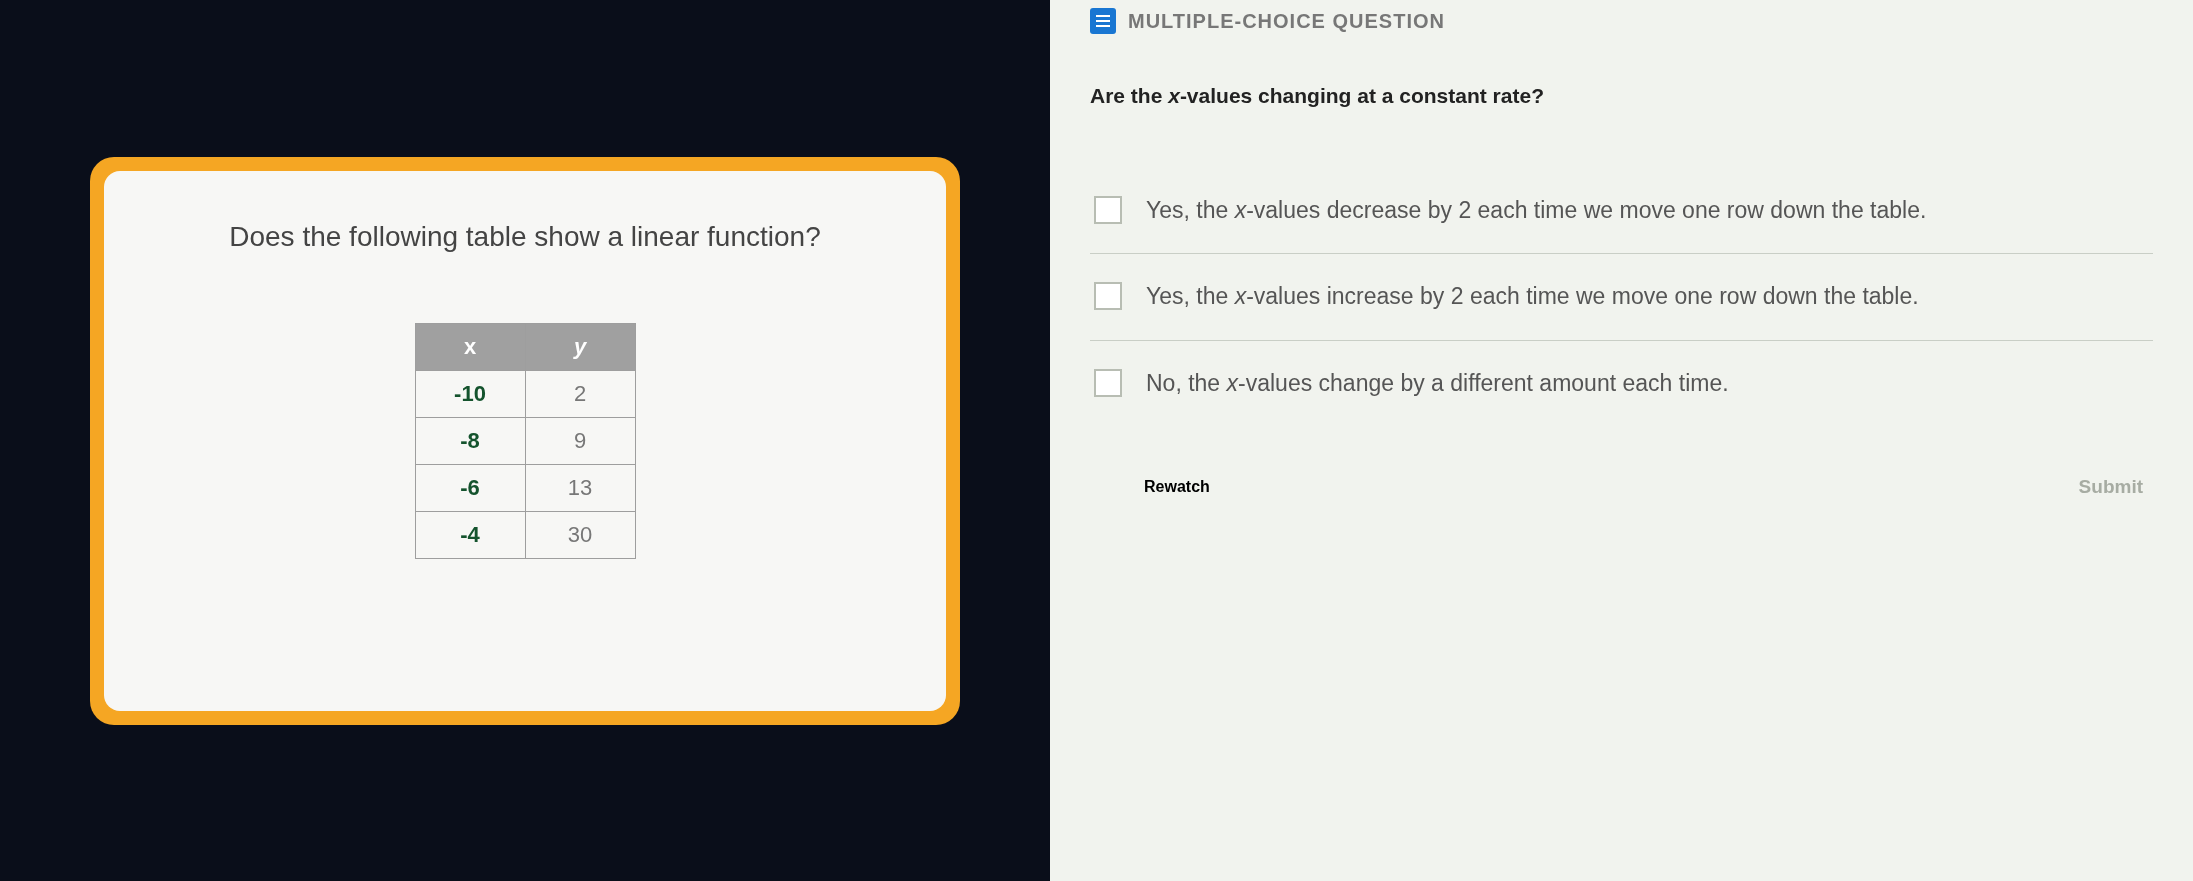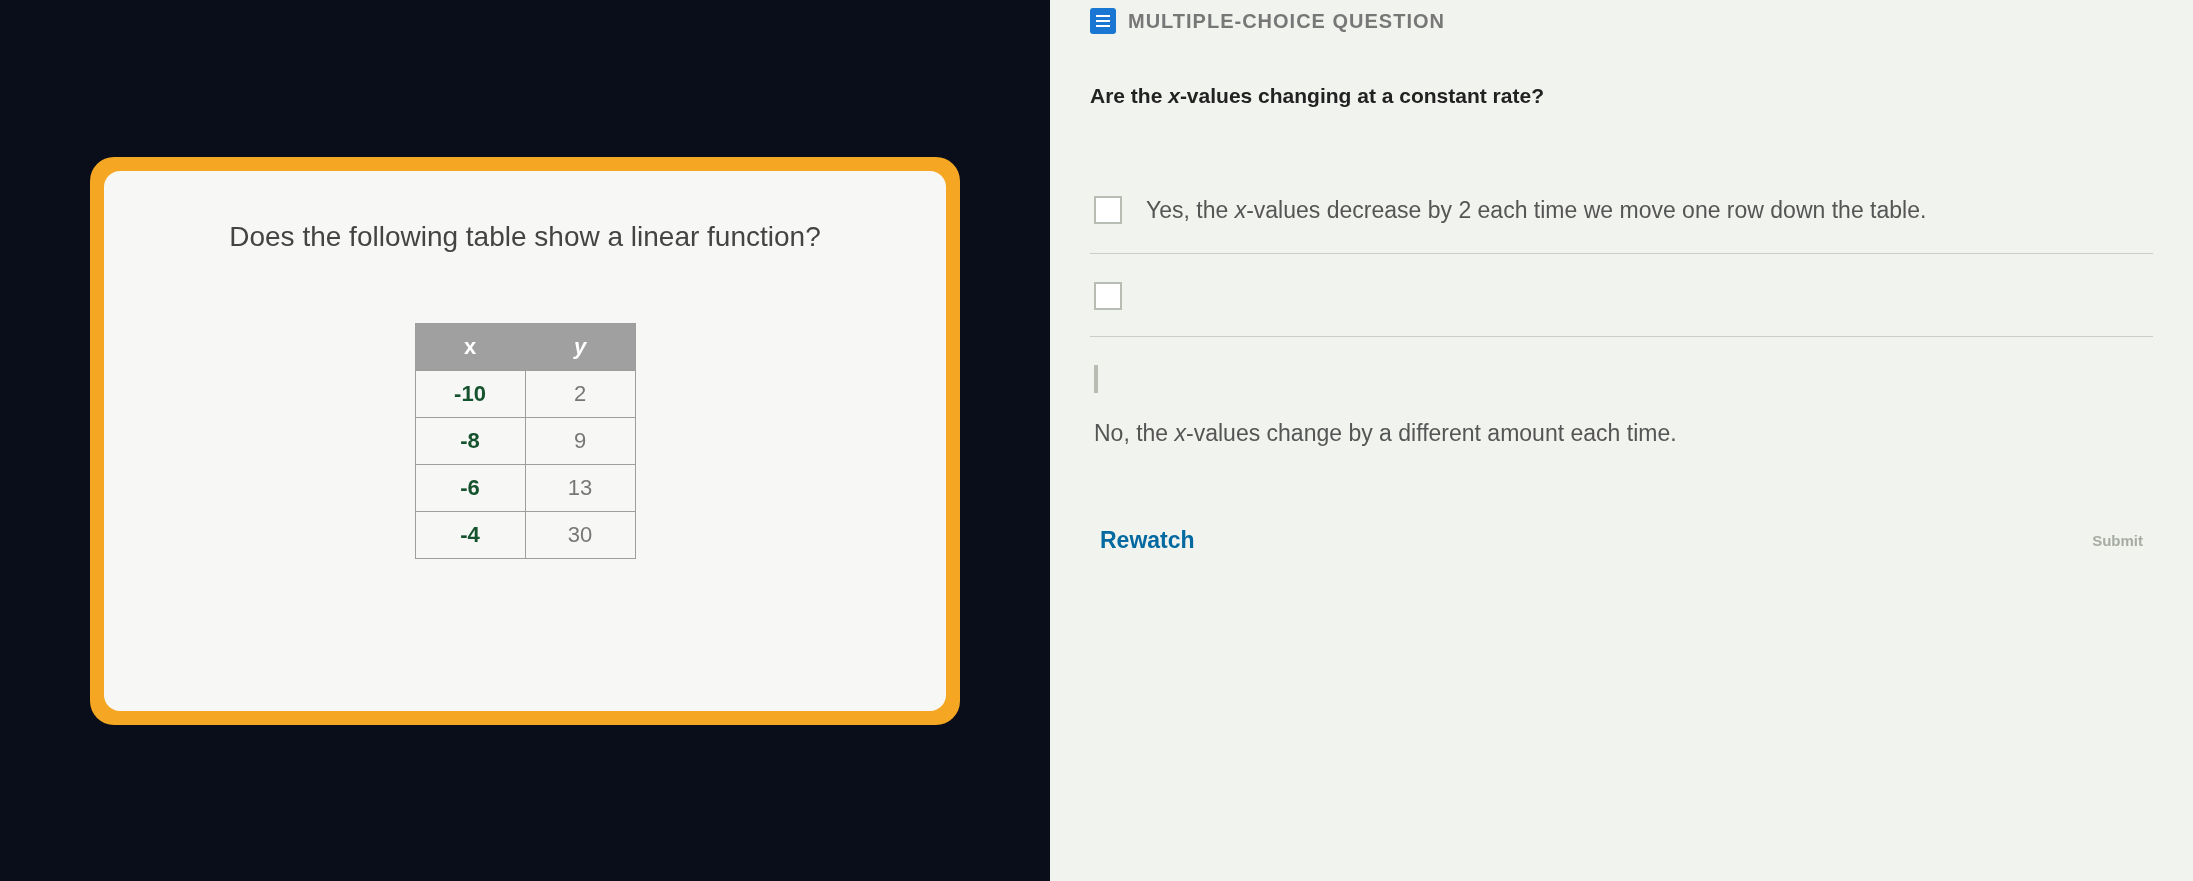--- a/index.html
+++ b/index.html
@@ -21,27 +21,27 @@
   
   .right-pane { flex: 1; background: #f1f3ee; height: 100%; padding: 8px 40px 40px 40px; display:flex; flex-direction:column; }
   .mc-header { display:flex; align-items:center; gap: 12px; padding: 0 0 20px 0; }
   .mc-header-icon { width: 26px; height: 26px; background:#1976d2; border-radius:3px; display:flex; flex-direction:column; justify-content:center; align-items:center; gap:3px; padding:5px; }
   .mc-header-icon span{ display:block; height:2px; width:14px; background:#fff; }
   .mc-header-text { font-size: 20px; letter-spacing: 1px; color: #777; font-weight: 700; }
   .question-text { font-size: 21px; color: #222; font-weight: 600; margin: 30px 0 60px 0; }
   .question-text .xvar{ font-style: italic; }
   .options { display:flex; flex-direction:column; }
   .option { display:flex; align-items:flex-start; gap: 24px; padding: 26px 4px; border-bottom: 1px solid #c9cec6; cursor:pointer; }
-  .option:last-child{ border-bottom:none;flex-direction:column; }
+  .option:last-child{ border-bottom:none; }
   .checkbox { flex: 0 0 28px; height: 28px; border: 2px solid #b8bdb3; background:#fff; margin-top:2px; }
   .option-text { font-size: 23px; color: #555; line-height: 1.45; }
   .option-text .xvar{ font-style: italic; }
   .actions { display:flex; justify-content:space-between; align-items:center; padding: 40px 10px 0 10px; margin-top: 10px; }
-  .rewatch-btn { font-size: 23px; color:#0369a1; font-weight:600; background:none; border:none; cursor:pointer; }
-  .submit-btn { font-size: 15px; color:#a7aca3; font-weight:600; background:none; border:none; cursor:default; }
+  .rewatch-btn { font-size: 16px; color:#000000; font-weight:600; background:none; border:none; cursor:pointer;margin-left:44px; }
+  .submit-btn { font-size: 19px; color:#a7aca3; font-weight:600; background:none; border:none; cursor:default; }
 </style>
 </head>
 <body>
 
 <div class="left-pane">
   <div class="card-frame">
     <div class="card">
       <div class="card-title">Does the following table show a linear function?</div>
       <table class="data-table">
         <thead>
@@ -84,20 +84,21 @@
   </div>
   <div class="question-text">Are the <span class="xvar">x</span>-values changing at a constant rate?</div>
 
   <div class="options">
     <div class="option">
       <div class="checkbox"></div>
       <div class="option-text">Yes, the <span class="xvar">x</span>-values decrease by 2 each time we move one row down the table.</div>
     </div>
     <div class="option">
       <div class="checkbox"></div>
+      <div class="option-text">Yes, the <span class="xvar">x</span>-values increase by 2 each time we move one row down the table.</div>
     </div>
     <div class="option">
       <div class="checkbox"></div>
       <div class="option-text">No, the <span class="xvar">x</span>-values change by a different amount each time.</div>
     </div>
   </div>
 
   <div class="actions">
     <button class="rewatch-btn">Rewatch</button>
     <button class="submit-btn">Submit</button>

